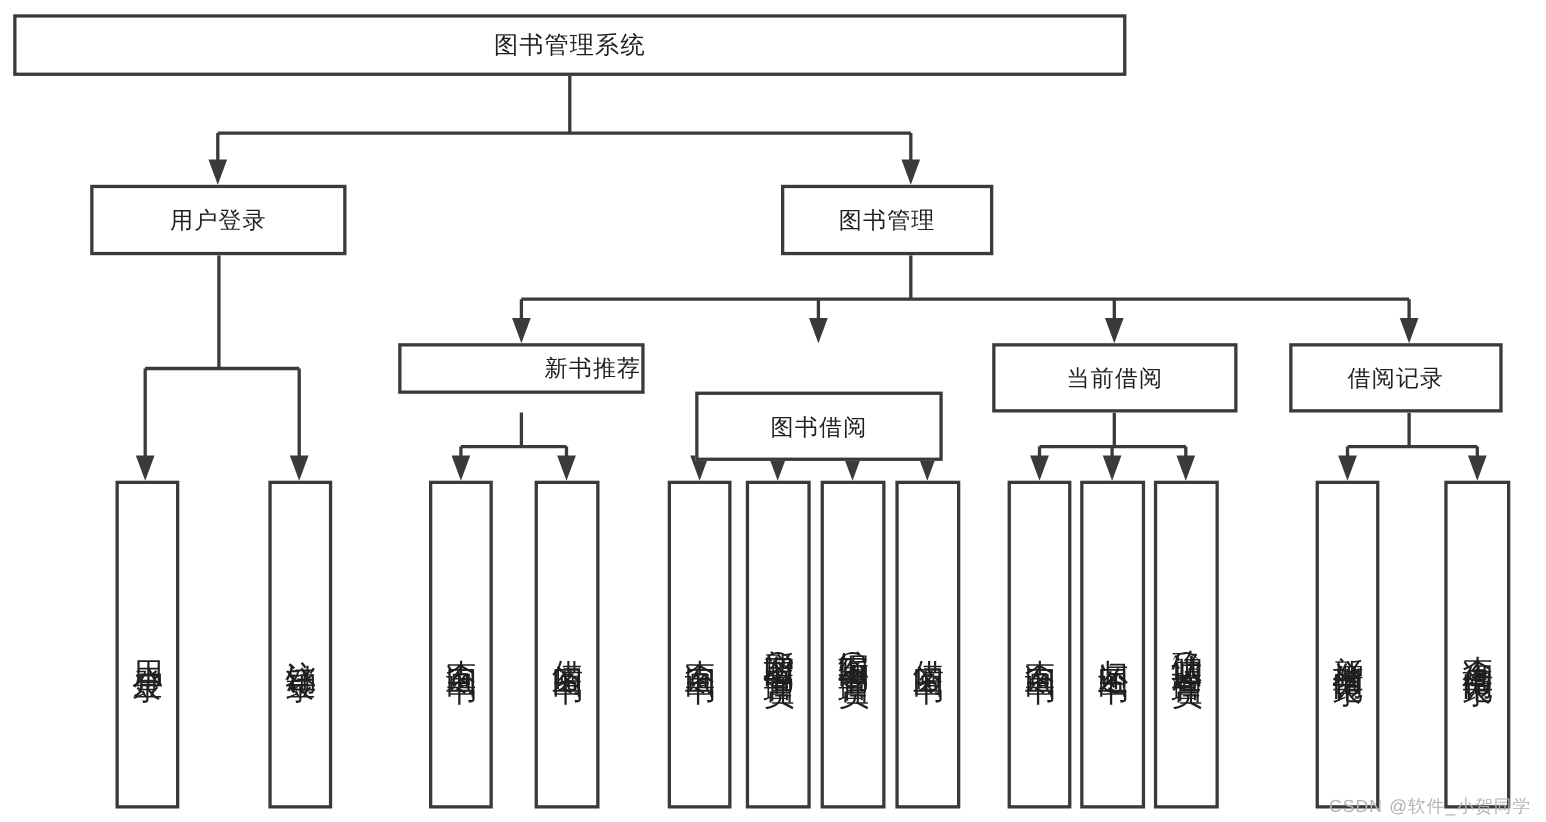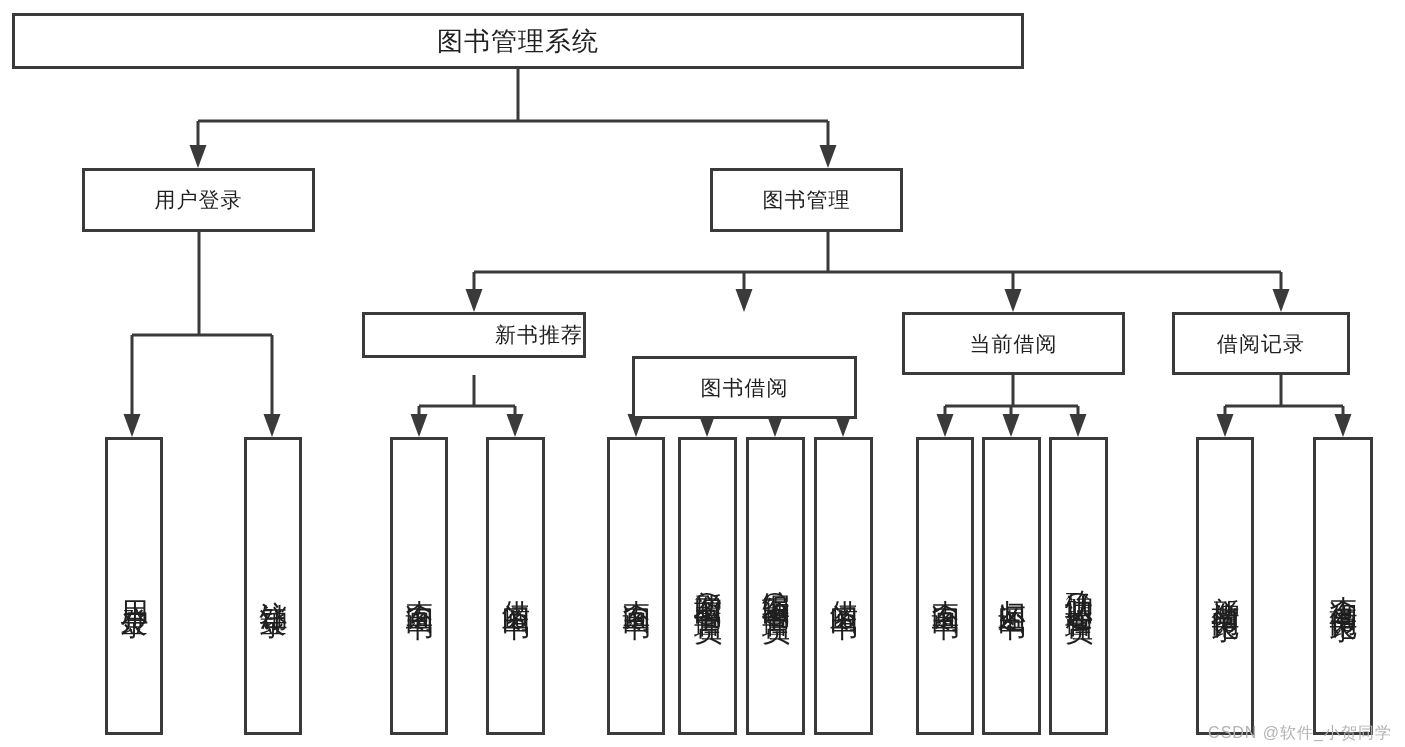--- a/index.html
+++ b/index.html
@@ -22,21 +22,21 @@
     position: absolute;
     box-sizing: border-box;
     border: 3px solid var(--box-border, #3a3a3a);
     background: var(--box-background, #ffffff);
     display: flex;
     align-items: center;
     justify-content: center;
     color: var(--text, #1f1f1f);
   }
   .h-node { font-size: 21px; letter-spacing: 1px; }
-  .root-node { font-size: 26px; letter-spacing: 1px; }
+  .root-node { font-size: 22px; letter-spacing: 1px; }
   .leaf-node .v-text {
     writing-mode: vertical-rl;
     line-height: 1;
     font-size: 28px;
     letter-spacing: 4px;
   }
   .watermark {
     position: absolute;
     right: 13px;
     bottom: 3px;
@@ -103,21 +103,21 @@
 
   <div class="node h-node" style="left:362px; top:312px; width:224px; height:46px;justify-content:flex-end;">
     <span>新书推荐</span>
   </div>
   <div class="node h-node" style="left:632px; top:312px; width:225px; height:63px;margin-top:44px;">
     <span>图书借阅</span>
   </div>
   <div class="node h-node" style="left:902px; top:312px; width:223px; height:63px;">
     <span>当前借阅</span>
   </div>
-  <div class="node h-node" style="left:1172px; top:312px; width:178px; height:63px;">
+  <div class="node h-node" style="left:1172px; top:312px; width:194px; height:63px;">
     <span>借阅记录</span>
   </div>
 
   <div class="node leaf-node" style="left:105px; top:437px; width:58px; height:298px;">
     <span class="v-text">用户登录</span>
   </div>
   <div class="node leaf-node" style="left:244px; top:437px; width:58px; height:298px;">
     <span class="v-text">注销登录</span>
   </div>
 

